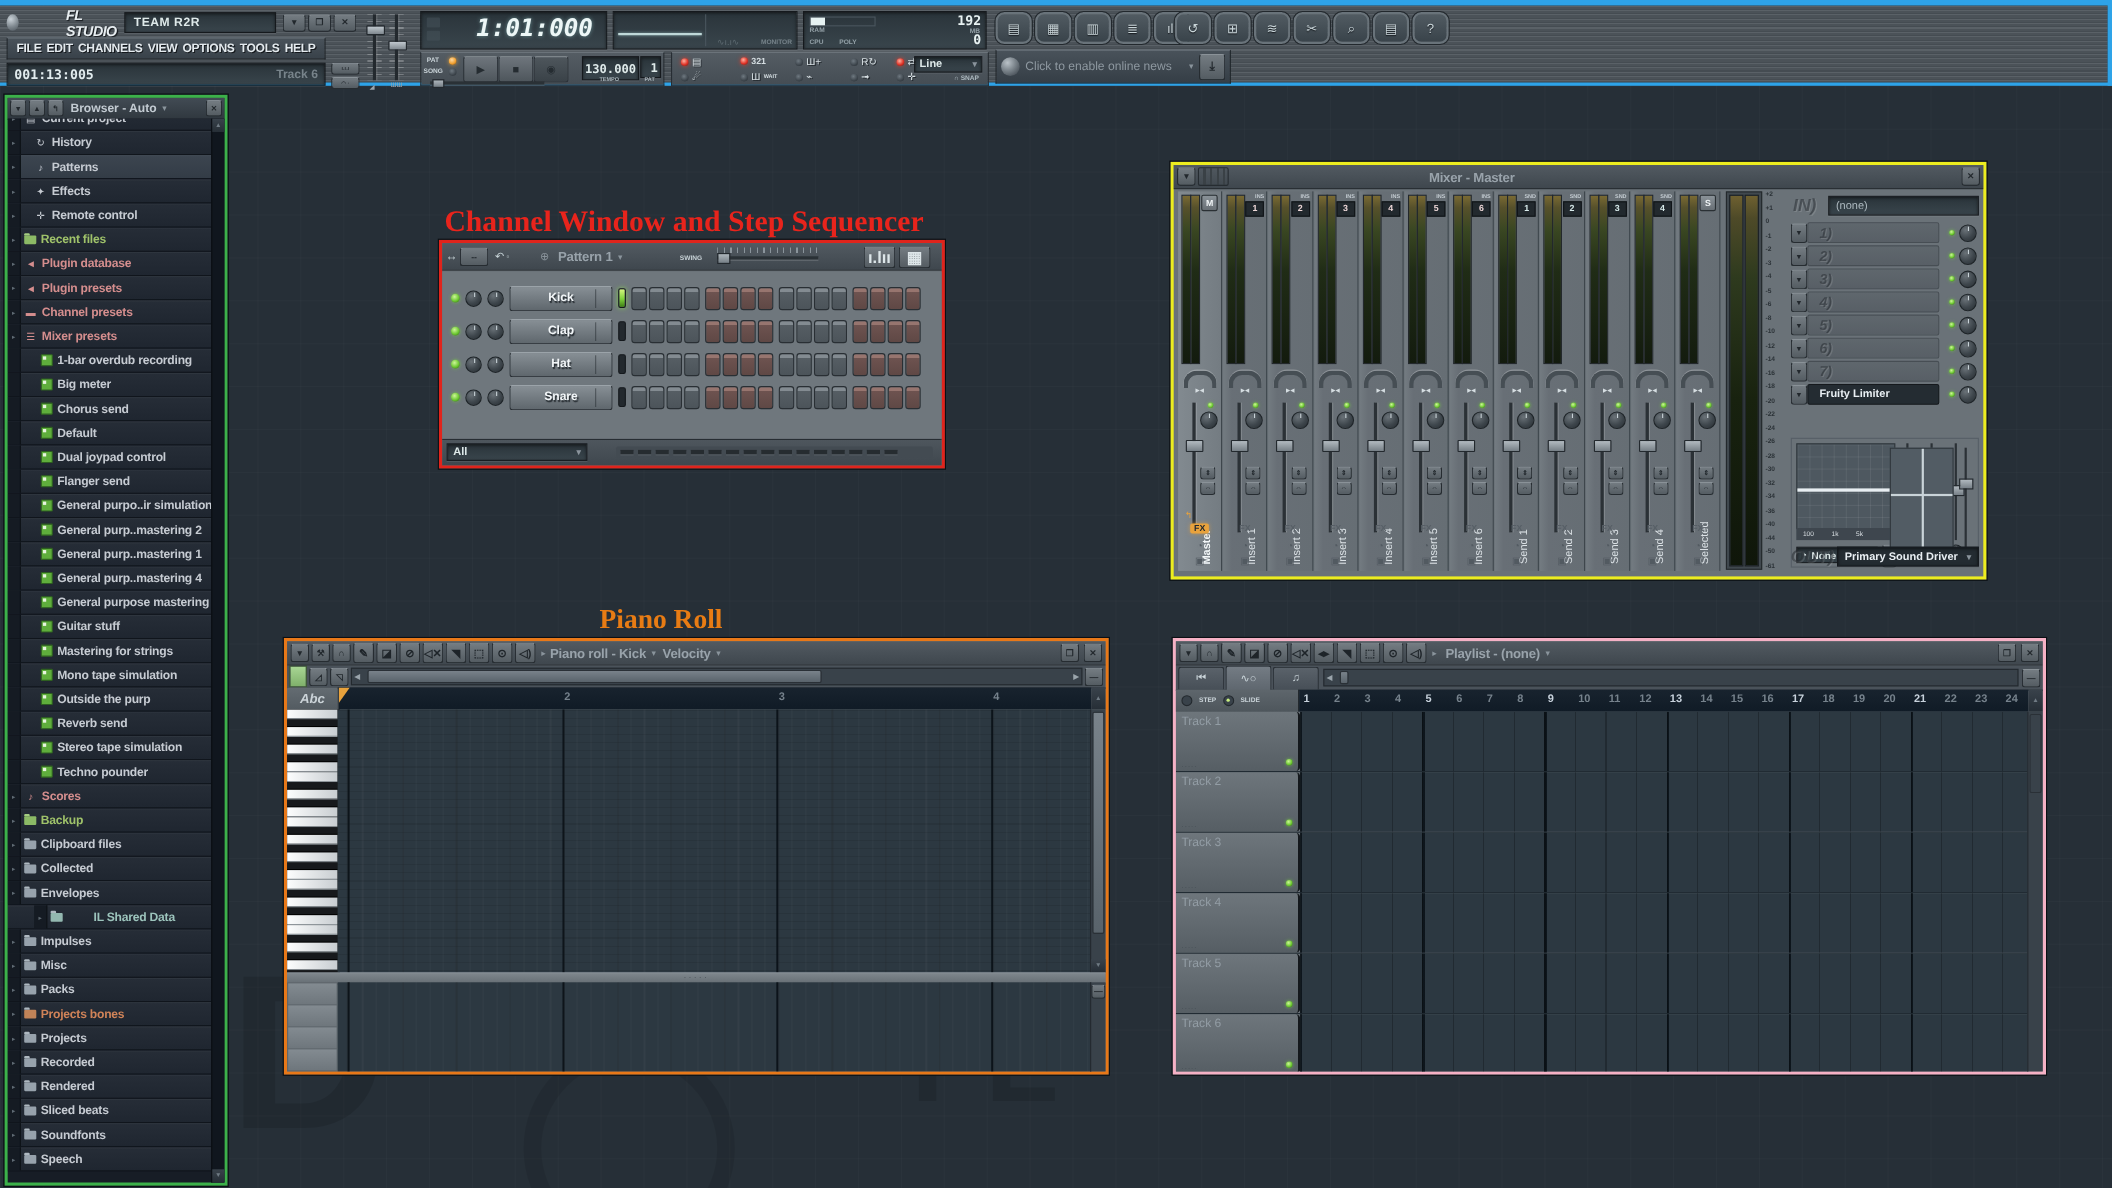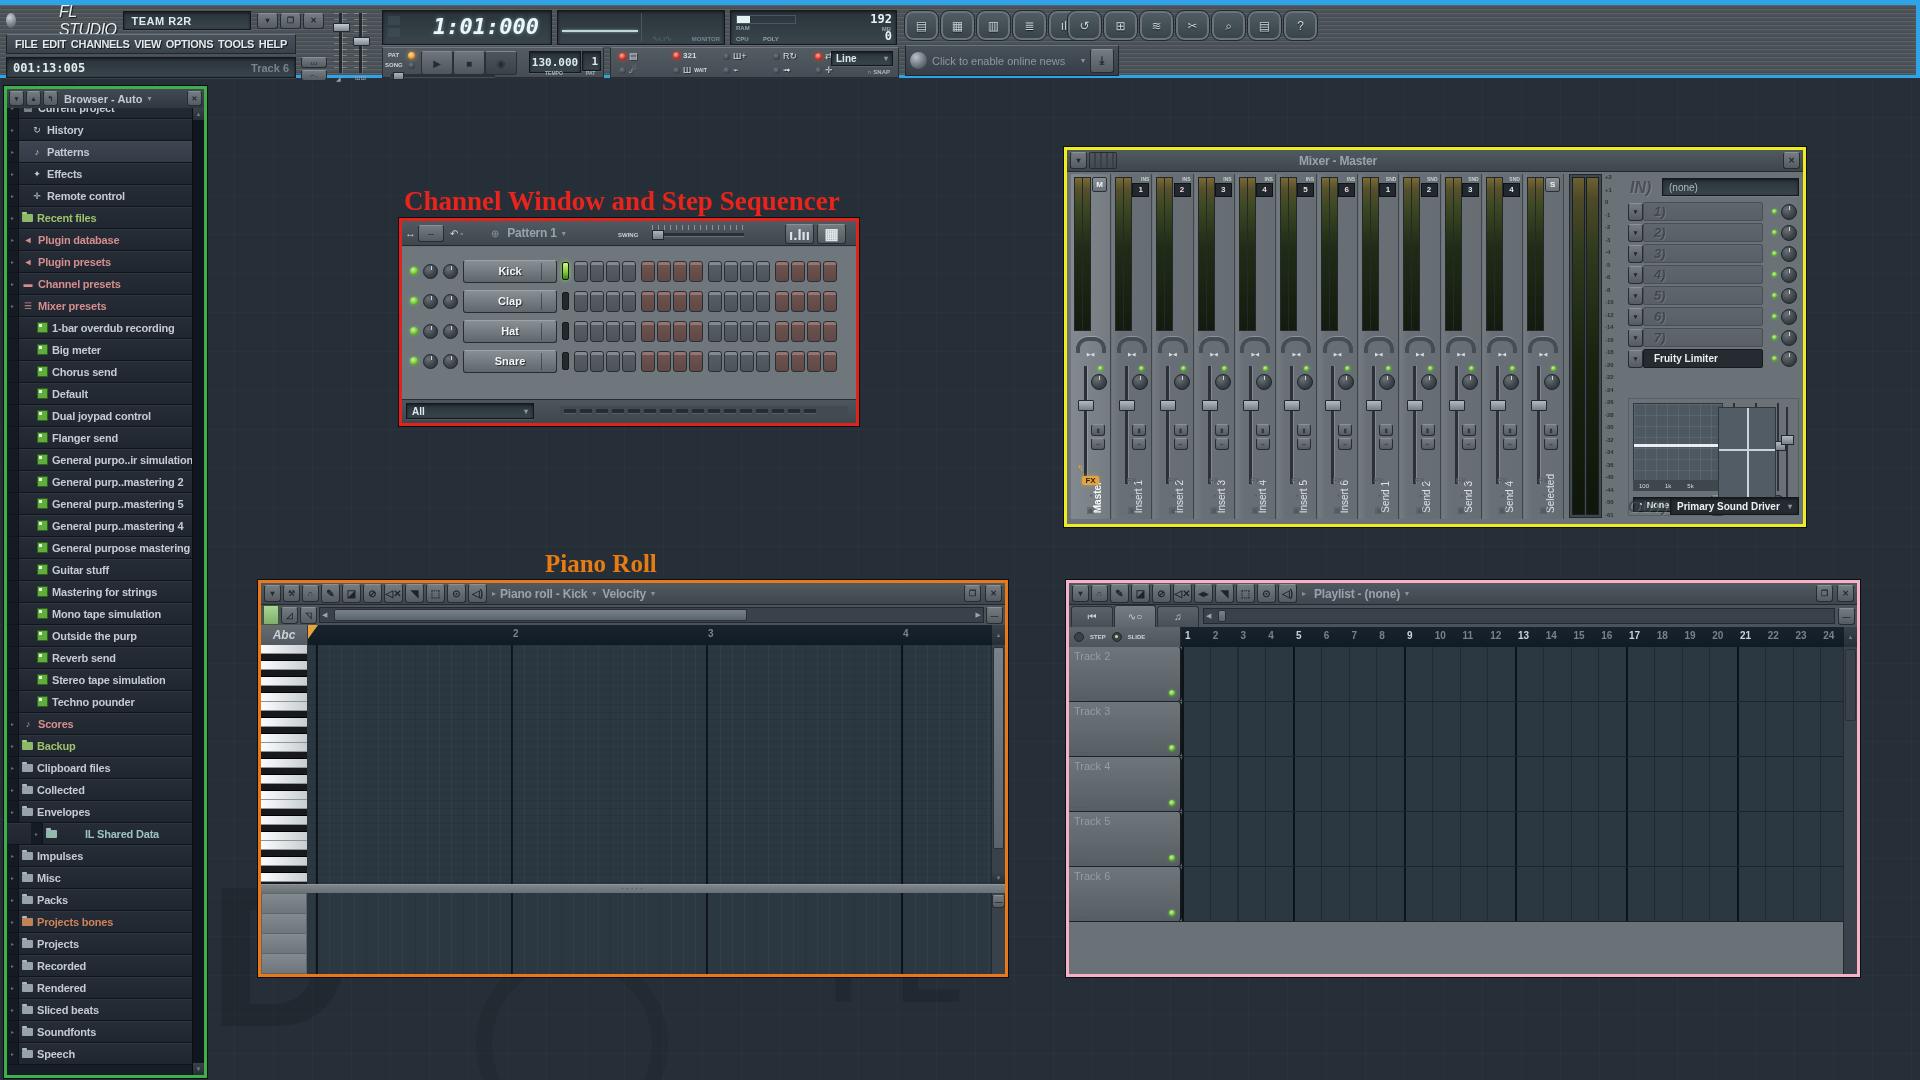--- a/index.html
+++ b/index.html
@@ -20,21 +20,21 @@
        border:1px solid #262C31;border-top-color:#8A9298;border-radius:3px;color:#22282D;font-weight:bold;}
   .abs{position:absolute;}
   .ic{color:#C9D5D9;}
 
   
   .toolbar{position:absolute;left:0;top:0;width:1920px;height:78px;box-sizing:border-box;
     background:repeating-linear-gradient(180deg,#5A6167 0 1px,#4B5258 1px 3px,#454C52 3px 4px);
     border-top:5px solid var(--c-toolbar);border-right:4px solid var(--c-toolbar);border-bottom:3px solid var(--c-toolbar);}
   .logo-row{position:absolute;left:6px;top:4px;width:318px;height:23px;display:flex;align-items:center;}
   .logo-fruit{width:15px;height:15px;border-radius:50%;background:radial-gradient(circle at 35% 30%,#C9D1D7,#7E878E 55%,#4A525A);margin-right:3px;}
-  .logo-text{font-style:italic;font-weight:normal;font-size:16px;color:#E8EEF1;text-shadow:1px 1px 1px #14181C;letter-spacing:-0.5px;margin-right:6px;margin-left:40px;}
+  .logo-text{font-style:italic;font-weight:bold;font-size:13px;color:#E8EEF1;text-shadow:1px 1px 1px #14181C;letter-spacing:-0.5px;margin-right:6px;margin-left:40px;}
   .title-lcd{width:176px;height:17px;font-size:11px;font-weight:bold;display:flex;align-items:center;padding-left:8px;letter-spacing:0.5px;}
   .winbtns{display:flex;gap:2px;margin-left:6px;}
   .winbtn{width:19px;height:14px;font-size:8px;}
   .menu-row{position:absolute;left:6px;top:29px;width:290px;height:20px;background:linear-gradient(180deg,#49525A,#39424A);
     border:1px solid #20262B;border-top-color:#6A747C;display:flex;align-items:center;justify-content:space-between;padding:0 8px;box-sizing:border-box;}
   .menu-item{font-size:11px;font-weight:bold;color:#E4EAEE;text-shadow:1px 1px 0 #14181C;letter-spacing:-0.3px;cursor:default;}
   .pos-row{position:absolute;left:6px;top:52px;width:290px;height:21px;display:flex;align-items:center;justify-content:space-between;padding:0 6px;box-sizing:border-box;}
   .pos-time{font-family:"DejaVu Sans Mono",monospace;font-size:12px;font-weight:bold;color:#E2ECEE;}
   .pos-track{font-size:11px;font-weight:bold;color:#78848B;}
   .minis{position:absolute;left:301px;top:52px;display:flex;flex-direction:column;gap:2px;}
@@ -555,21 +555,21 @@
           <div class="br-row c-default">
             <span class="br-gut"></span>
             <span style="width: 18px;"></span>
             <span class="pre-ic"></span>
             <span class="br-lbl c-default">General purp..mastering 2</span>
           </div>
           <div class="br-row c-default">
             <span class="br-gut"></span>
             <span style="width: 18px;"></span>
             <span class="pre-ic"></span>
-            <span class="br-lbl c-default">General purp..mastering 5</span>
+            <span class="br-lbl c-default">General purp..mastering 1</span>
           </div>
           <div class="br-row c-default">
             <span class="br-gut"></span>
             <span style="width: 18px;"></span>
             <span class="pre-ic"></span>
             <span class="br-lbl c-default">General purp..mastering 4</span>
           </div>
           <div class="br-row c-default">
             <span class="br-gut"></span>
             <span style="width: 18px;"></span>
@@ -1395,20 +1395,28 @@
           <span class="num hi" style="left: 559px;">21</span>
           <span class="num" style="left: 586.75px;">22</span>
           <span class="num" style="left: 614.5px;">23</span>
           <span class="num" style="left: 642.25px;">24</span>
         </span>
       <span class="br-sarrow" style="right:0;top:0;width:13px;height:20px;">▲</span>
     </div>
     <div id="pl-tracks" style="position:absolute;left:0;top:64px;right:13px;bottom:0;overflow:hidden;">
         <div class="track">
           <div class="trk-head">
+            <span class="trk-name">Track 1</span>
+            <span class="trk-dots">.....</span>
+            <span class="led led-green trk-led"></span>
+          </div>
+          <div class="pl-lane"></div>
+        </div>
+        <div class="track">
+          <div class="trk-head">
             <span class="trk-name">Track 2</span>
             <span class="trk-dots">.....</span>
             <span class="led led-green trk-led"></span>
           </div>
           <div class="pl-lane"></div>
         </div>
         <div class="track">
           <div class="trk-head">
             <span class="trk-name">Track 3</span>
             <span class="trk-dots">.....</span>

